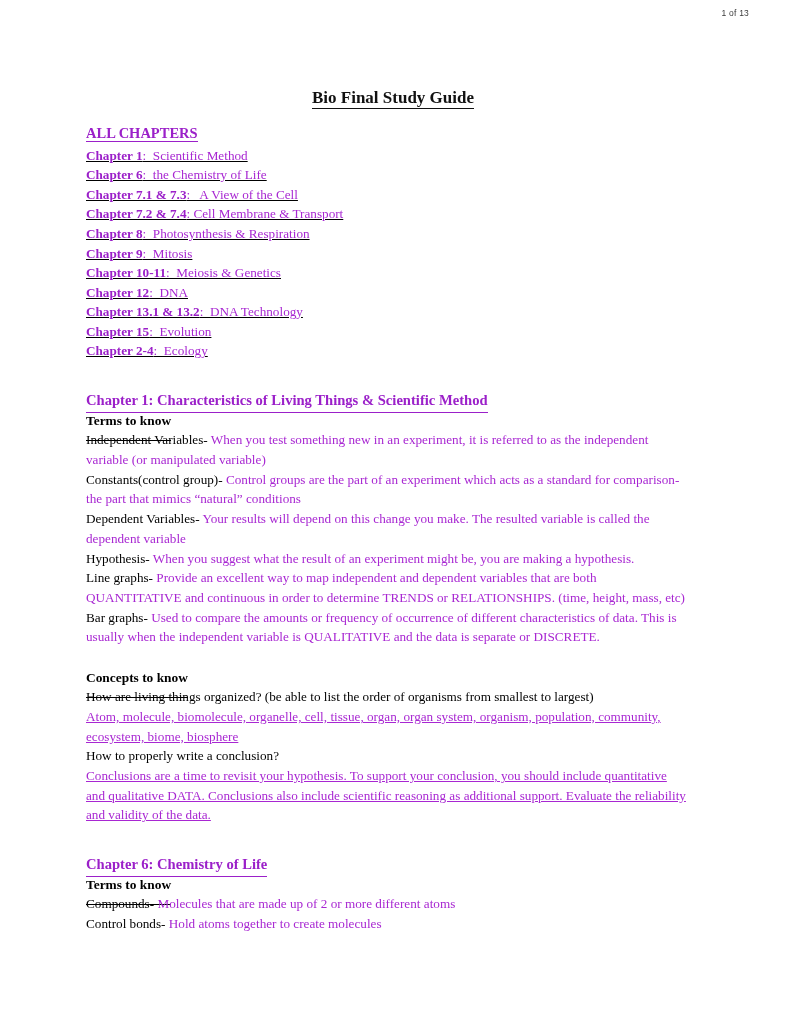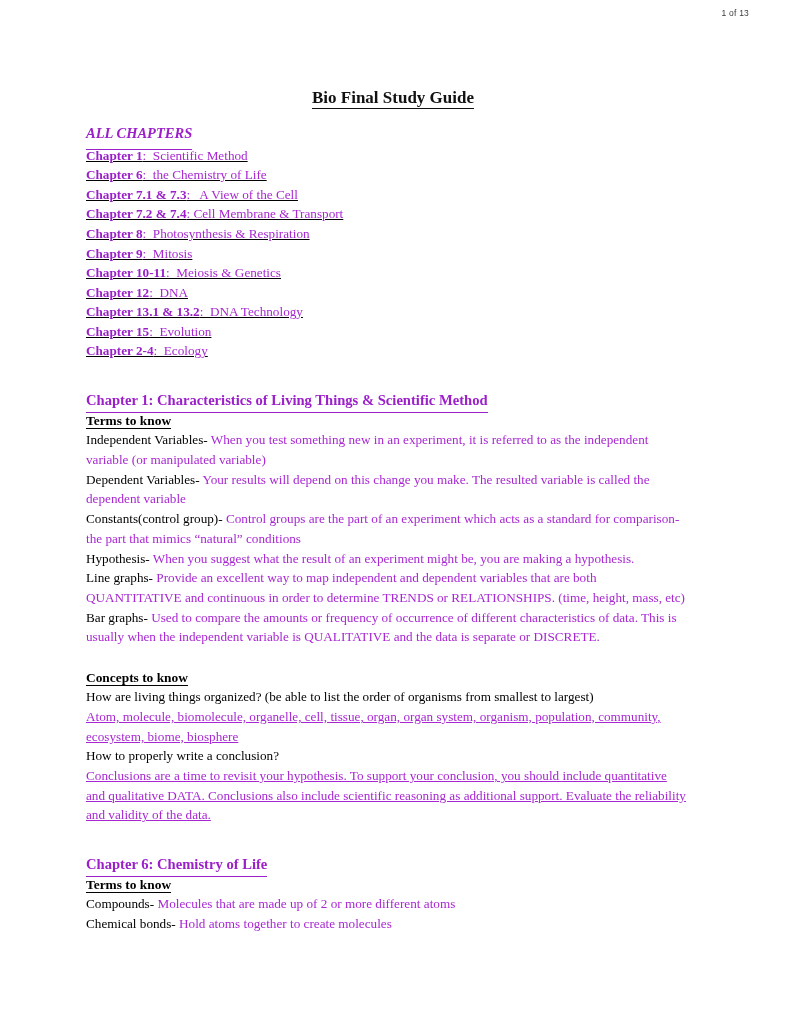--- a/index.html
+++ b/index.html
@@ -51,22 +51,21 @@
 
   .all-chapters {
     font-size: 14.5px;
     font-weight: bold;
     color: #9B20C9;
     margin: 0 0 3px 0;
     line-height: 1.28;
   }
   .all-chapters span {
     border-bottom: 1.5px solid #9B20C9;
-    padding-bottom: 8px;
-    font-style: italic;
+    padding-bottom: 0px;
   }
 
   .chapter-list {
     list-style: none;
     margin: 0;
     padding: 0;
     text-decoration: underline;
   }
   .chapter-list li {
     font-size: 13.2px;
@@ -94,21 +93,21 @@
 
   .sub-heading {
     font-size: 13.4px;
     font-weight: bold;
     color: #000000;
     margin: 2px 0 1px 0;
     line-height: 1.3;
   }
   .sub-heading span {
     border-bottom: 1.4px solid #000000;
-    padding-bottom: 0px;
+    padding-bottom: 12px;
   }
 
   
   .entry {
     font-size: 13.2px;
     line-height: 1.49;
     margin: 0;
     color: #000000;
     text-align: left;
   }
@@ -157,37 +156,37 @@
     <li><b>Chapter 2-4</b><span>:  Ecology</span></li>
   </ul>
 
   <div class="gap-lg"></div>
 
   <p class="chapter-heading"><span>Chapter 1:  Characteristics of Living Things &amp; Scientific Method</span></p>
 
   <p class="sub-heading"><span>Terms to know</span></p>
 
   <p class="entry"><span class="term">Independent Variables- </span><span class="def">When you test something new in an experiment, it is referred to as the independent variable (or manipulated variable)</span></p>
+  <p class="entry"><span class="term">Constants(control group)- </span><span class="def">Control groups are the part of an experiment which acts as a standard for comparison- the part that mimics “natural” conditions</span></p>
   <p class="entry"><span class="term">Dependent Variables- </span><span class="def">Your results will depend on this change you make. The resulted variable is called the dependent variable</span></p>
-  <p class="entry"><span class="term">Constants(control group)- </span><span class="def">Control groups are the part of an experiment which acts as a standard for comparison- the part that mimics “natural” conditions</span></p>
   <p class="entry"><span class="term">Hypothesis- </span><span class="def">When you suggest what the result of an experiment might be, you are making a hypothesis.</span></p>
   <p class="entry"><span class="term">Line graphs- </span><span class="def">Provide an excellent way to map independent and dependent variables that are both QUANTITATIVE and continuous in order to determine TRENDS or RELATIONSHIPS. (time, height, mass, etc)</span></p>
   <p class="entry"><span class="term">Bar graphs- </span><span class="def">Used to compare the amounts or frequency of occurrence of different characteristics of data. This is usually when the independent variable is QUALITATIVE and the data is separate or DISCRETE.</span></p>
 
   <div class="gap-md"></div>
 
   <p class="sub-heading"><span>Concepts to know</span></p>
 
   <p class="plain-q">How are living things organized? (be able to list the order of organisms from smallest to largest)</p>
   <p class="answer">Atom, molecule, biomolecule, organelle, cell, tissue, organ, organ system, organism, population, community, ecosystem, biome, biosphere</p>
   <p class="plain-q">How to properly write a conclusion?</p>
   <p class="answer">Conclusions are a time to revisit your hypothesis. To support your conclusion, you should include quantitative and qualitative DATA.  Conclusions also include scientific reasoning as additional support. Evaluate the reliability and validity of the data.</p>
 
   <div class="gap-lg"></div>
 
   <p class="chapter-heading"><span>Chapter 6:  Chemistry of Life</span></p>
 
   <p class="sub-heading"><span>Terms to know</span></p>
 
   <p class="entry"><span class="term">Compounds- </span><span class="def">Molecules that are made up of 2 or more different atoms</span></p>
-  <p class="entry"><span class="term">Chemical bonds- </span><span class="def">Hold atoms together to create molecules</span></p>
+  <p class="entry"><span class="term">Control bonds- </span><span class="def">Hold atoms together to create molecules</span></p>
 
 </div>
 
 </body></html>

